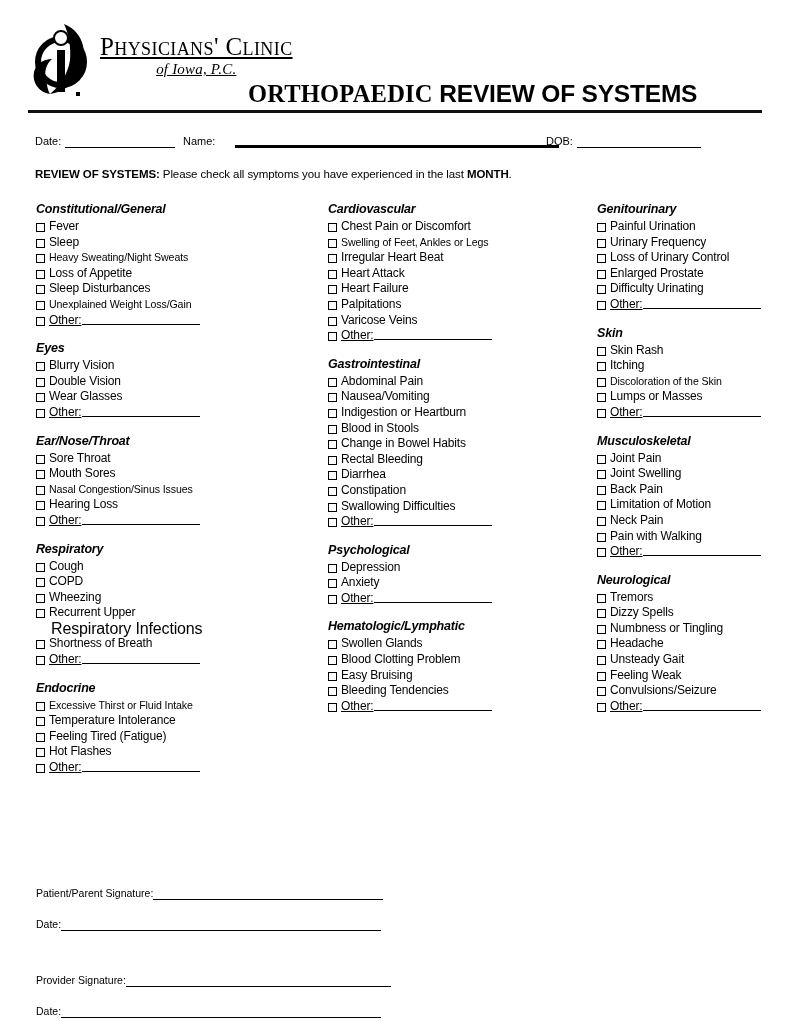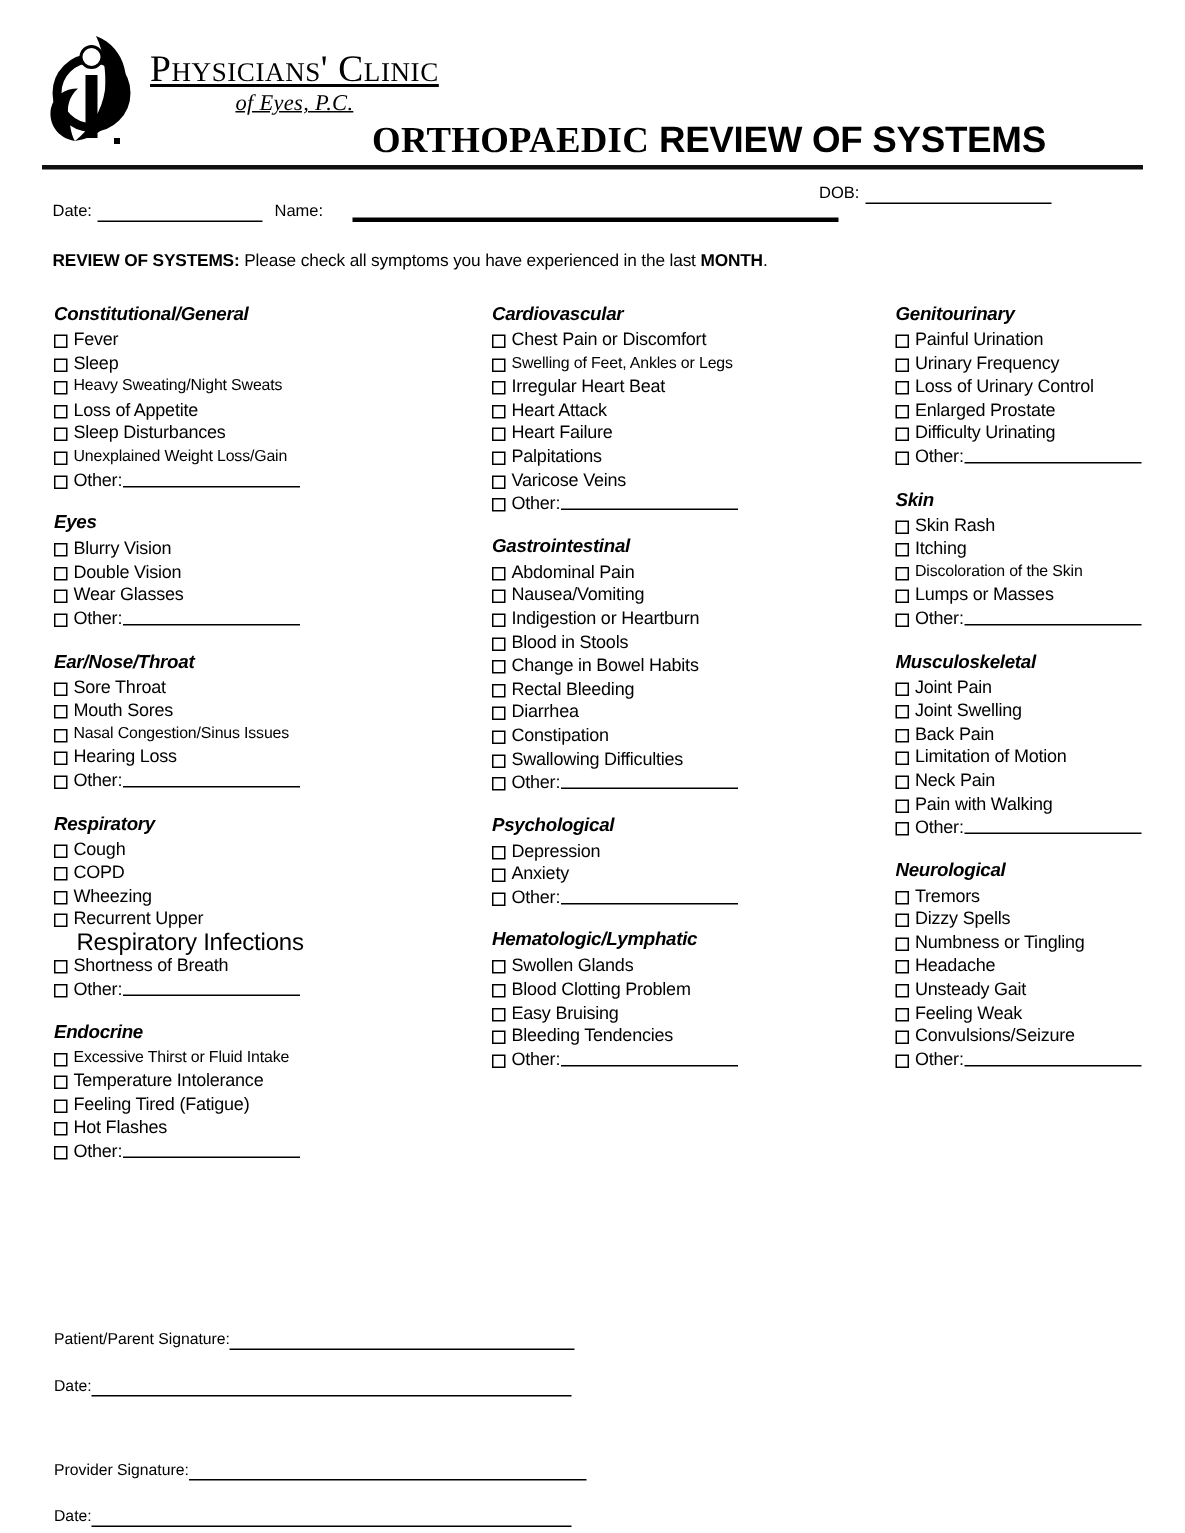--- a/index.html
+++ b/index.html
@@ -172,21 +172,21 @@
   }
   .item-label { display: inline-block; }
   .item-cont {
     padding-left: 15px;
     line-height: 15.6px;
     font-size: 16px;
     letter-spacing: -0.15px;
     white-space: nowrap;
   }
 
-  .item.other { white-space: nowrap; }
+  .item.other { white-space: nowrap; text-decoration: underline; }
   .other-line {
     display: inline-block;
     border-bottom: 1.6px solid #000;
     height: 11px;
     margin-left: 1px;
     vertical-align: bottom;
   }
   .col-1 .other-line { width: 118px; }
   .col-2 .other-line { width: 118px; }
   .col-3 .other-line { width: 118px; }
@@ -227,41 +227,41 @@
           <path d="M20 72 C8 70 2 60 4 50 C6 42 13 37 22 37 C16 42 14 50 16 57 C17 64 18 69 20 72 Z" fill="#000"></path>
           <circle cx="31" cy="40" r="23" fill="none" stroke="#000" stroke-width="6"></circle>
           <rect x="27" y="28" width="8" height="42" fill="#000"></rect>
           <circle cx="31" cy="16" r="7" fill="#fff"></circle>
           <circle cx="31" cy="16" r="7" fill="none" stroke="#000" stroke-width="2"></circle>
           <rect x="46" y="70" width="4" height="4" fill="#000"></rect>
         </svg>
       </div>
       <div class="logo-name">
         <div class="clinic-name">Physicians' Clinic</div>
-        <div class="clinic-sub">of Eyes, P.C.</div>
+        <div class="clinic-sub">of Iowa, P.C.</div>
       </div>
     </div>
 
     <div class="form-title">
       <span class="title-serif">ORTHOPAEDIC</span><span class="title-sans"> REVIEW OF SYSTEMS</span>
     </div>
 
     <div class="rule-thick"></div>
   </div>
 
   <div class="id-row">
     <div class="id-field" style="left:35px; bottom:0;">
       <span class="id-label">Date:</span>
       <span class="id-line" style="width:110px;"></span>
     </div>
     <div class="id-field" style="left:183px; bottom:0;gap:16px;">
       <span class="id-label">Name:</span>
       <span class="id-line bold" style="width:324px;"></span>
     </div>
-    <div class="id-field" style="left:546px; bottom:12px;">
+    <div class="id-field" style="left:546px; bottom:0;">
       <span class="id-label">DOB:</span>
       <span class="id-line" style="width:124px;"></span>
     </div>
   </div>
 
   <div class="instruction">
     <b>REVIEW OF SYSTEMS:</b><span> Please check all symptoms you have experienced in the last </span><b>MONTH</b><span>.</span>
   </div>
 
   <div class="columns">

